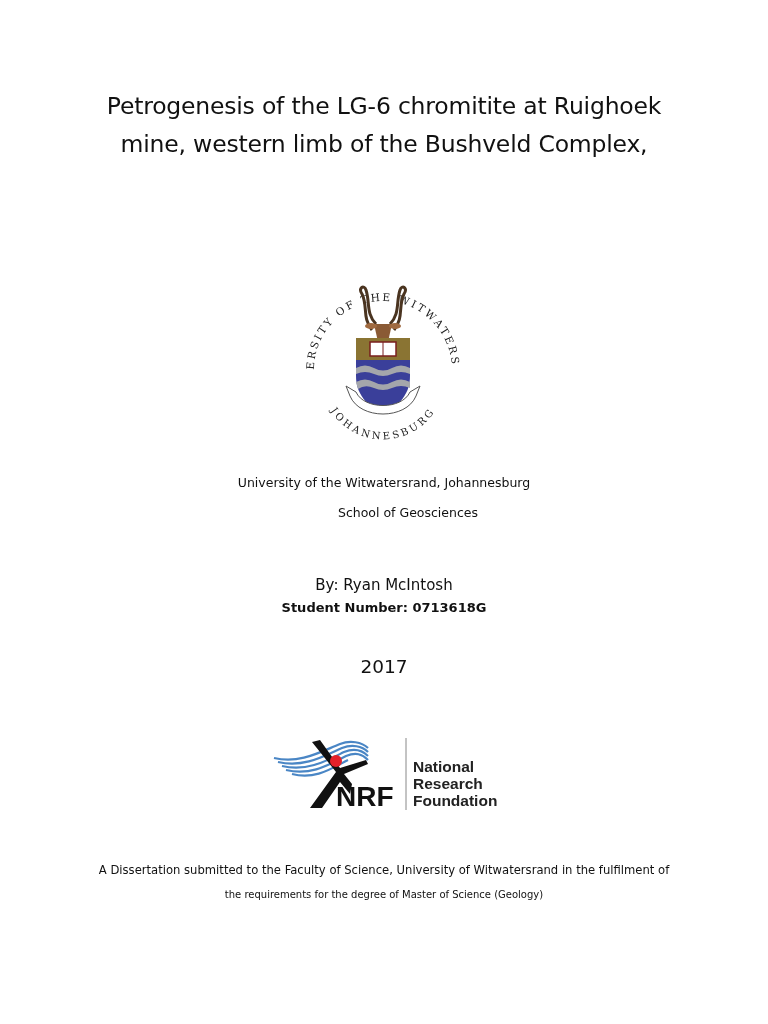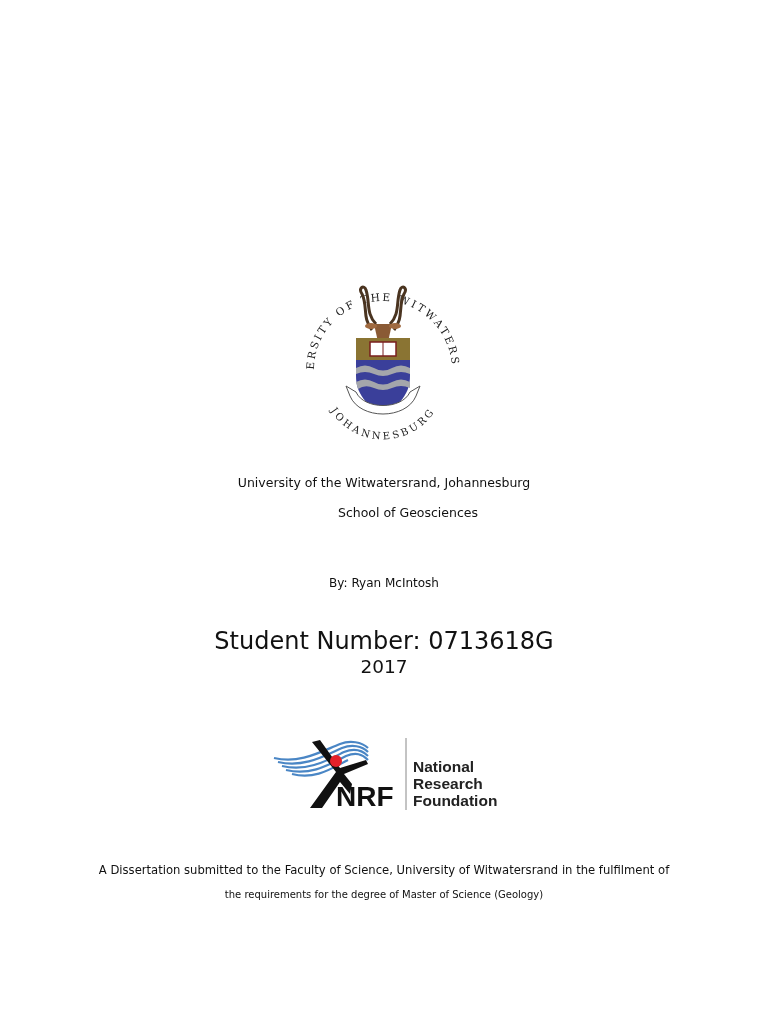--- a/index.html
+++ b/index.html
@@ -4,31 +4,33 @@
 <style>
   html, body { margin:0; padding:0; background:#ffffff; }
   body { width:768px; height:1024px; position:relative; overflow:hidden;
          font-family:"DejaVu Sans", "Liberation Sans", sans-serif; color:#111; }
   .center { position:absolute; left:0; width:768px; text-align:center; }
   .title { top:88px; font-size:23.5px; line-height:37.5px; letter-spacing:-0.2px; }
   .title div { white-space:nowrap; }
   .crest { position:absolute; left:292px; top:258px; width:182px; height:186px; }
   .uni { top:475px; font-size:12.5px; }
   .school { top:505px; font-size:12.5px;margin-left:24px; }
-  .by { top:576px; font-size:12px; }
-  .snum { top:627px; font-size:24px; }
+  .by { top:576px; font-size:15px; }
+  .snum { top:600px; font-size:13px;font-weight:bold; }
   .year { top:656px; font-size:18.5px; }
   .nrf { position:absolute; left:270px; top:734px; width:236px; height:80px; }
   .diss1 { top:863px; font-size:11.6px; }
   .diss2 { top:889px; font-size:10px; }
 </style>
 </head>
 <body>
 
 <div class="center title">
+  <div>Petrogenesis of the LG-6 chromitite at Ruighoek</div>
+  <div>mine, western limb of the Bushveld Complex,</div>
 </div>
 
 <svg class="crest" viewBox="0 0 182 186">
   <defs>
     <path id="ringTop" d="M 22 112 A 69 69 0 1 1 160 112"></path>
     <path id="ringBot" d="M 36 148 A 62 62 0 0 0 146 148"></path>
   </defs>
   <text font-family="DejaVu Serif, serif" font-size="10.5" letter-spacing="2.3" fill="#222">
     <textPath href="#ringTop" startOffset="50%" text-anchor="middle">UNIVERSITY OF THE WITWATERSRAND</textPath>
   </text>

